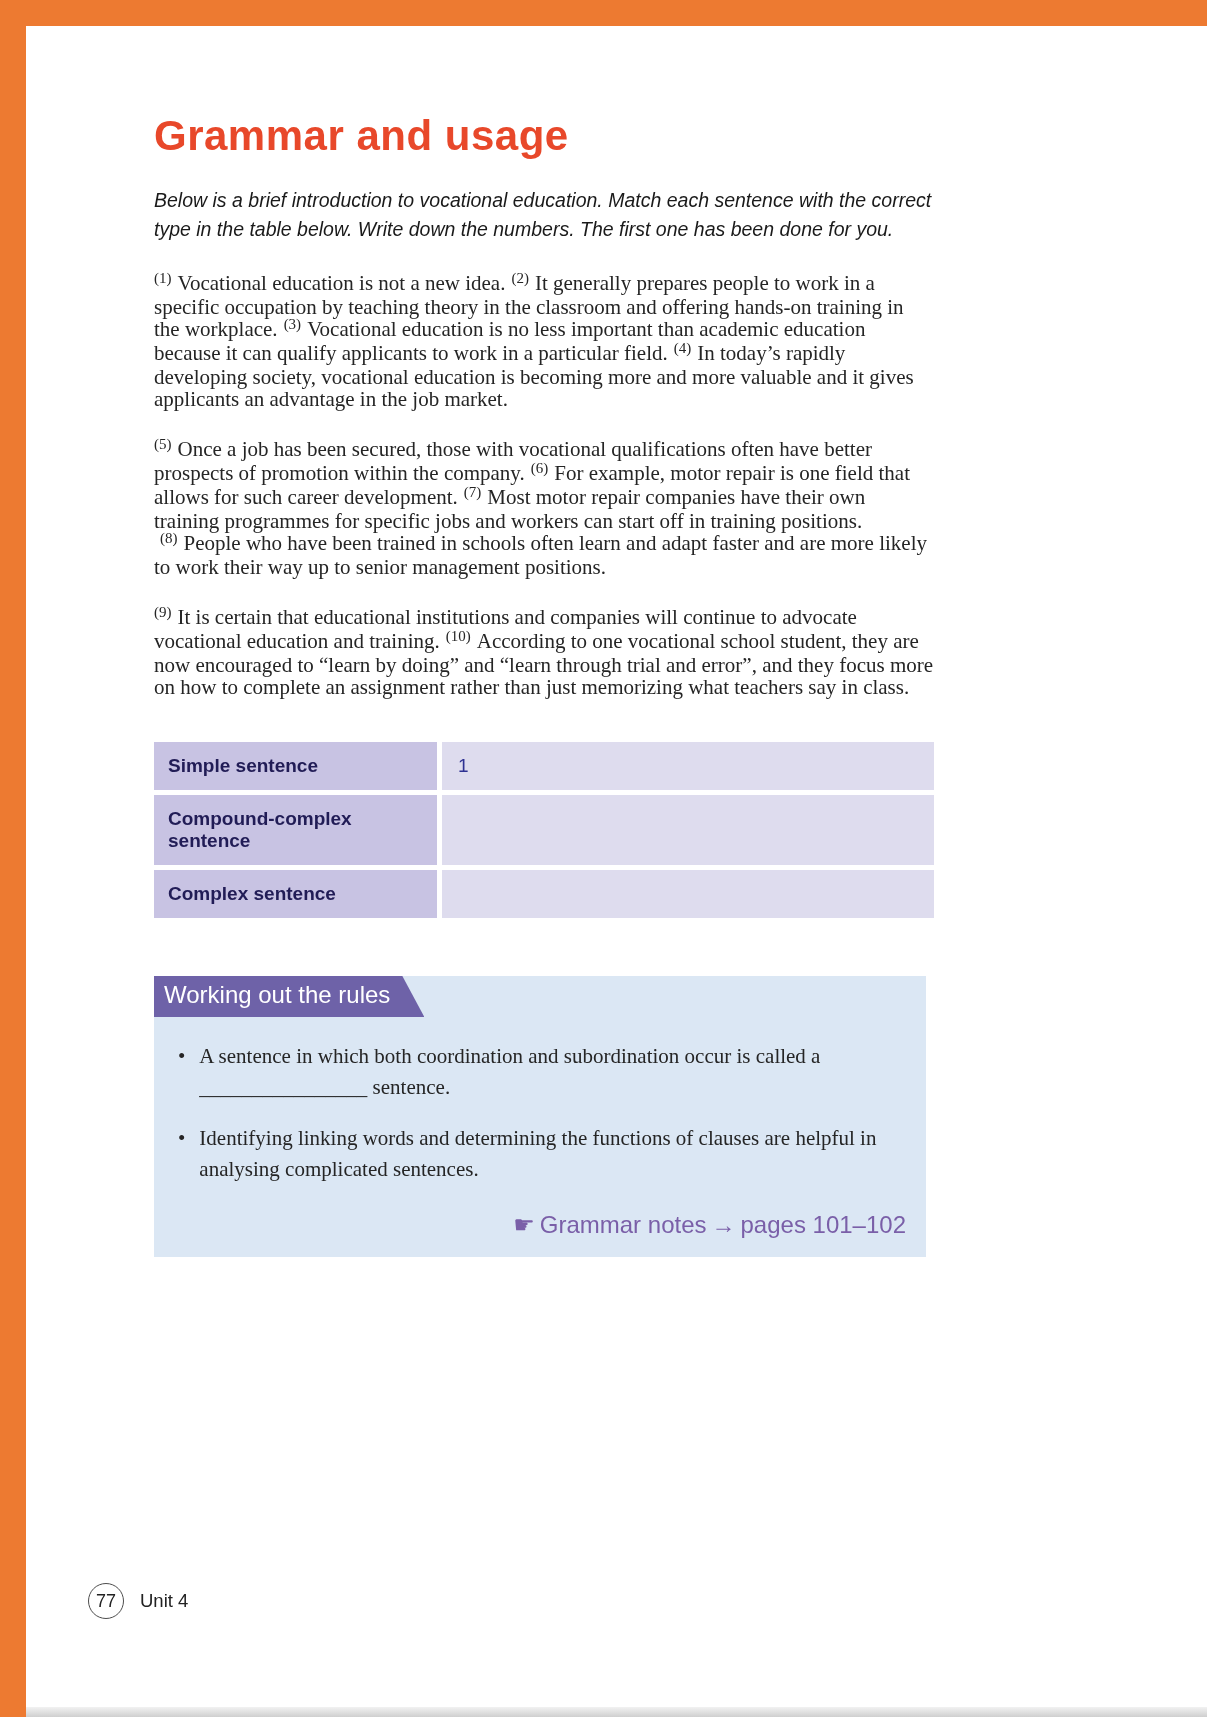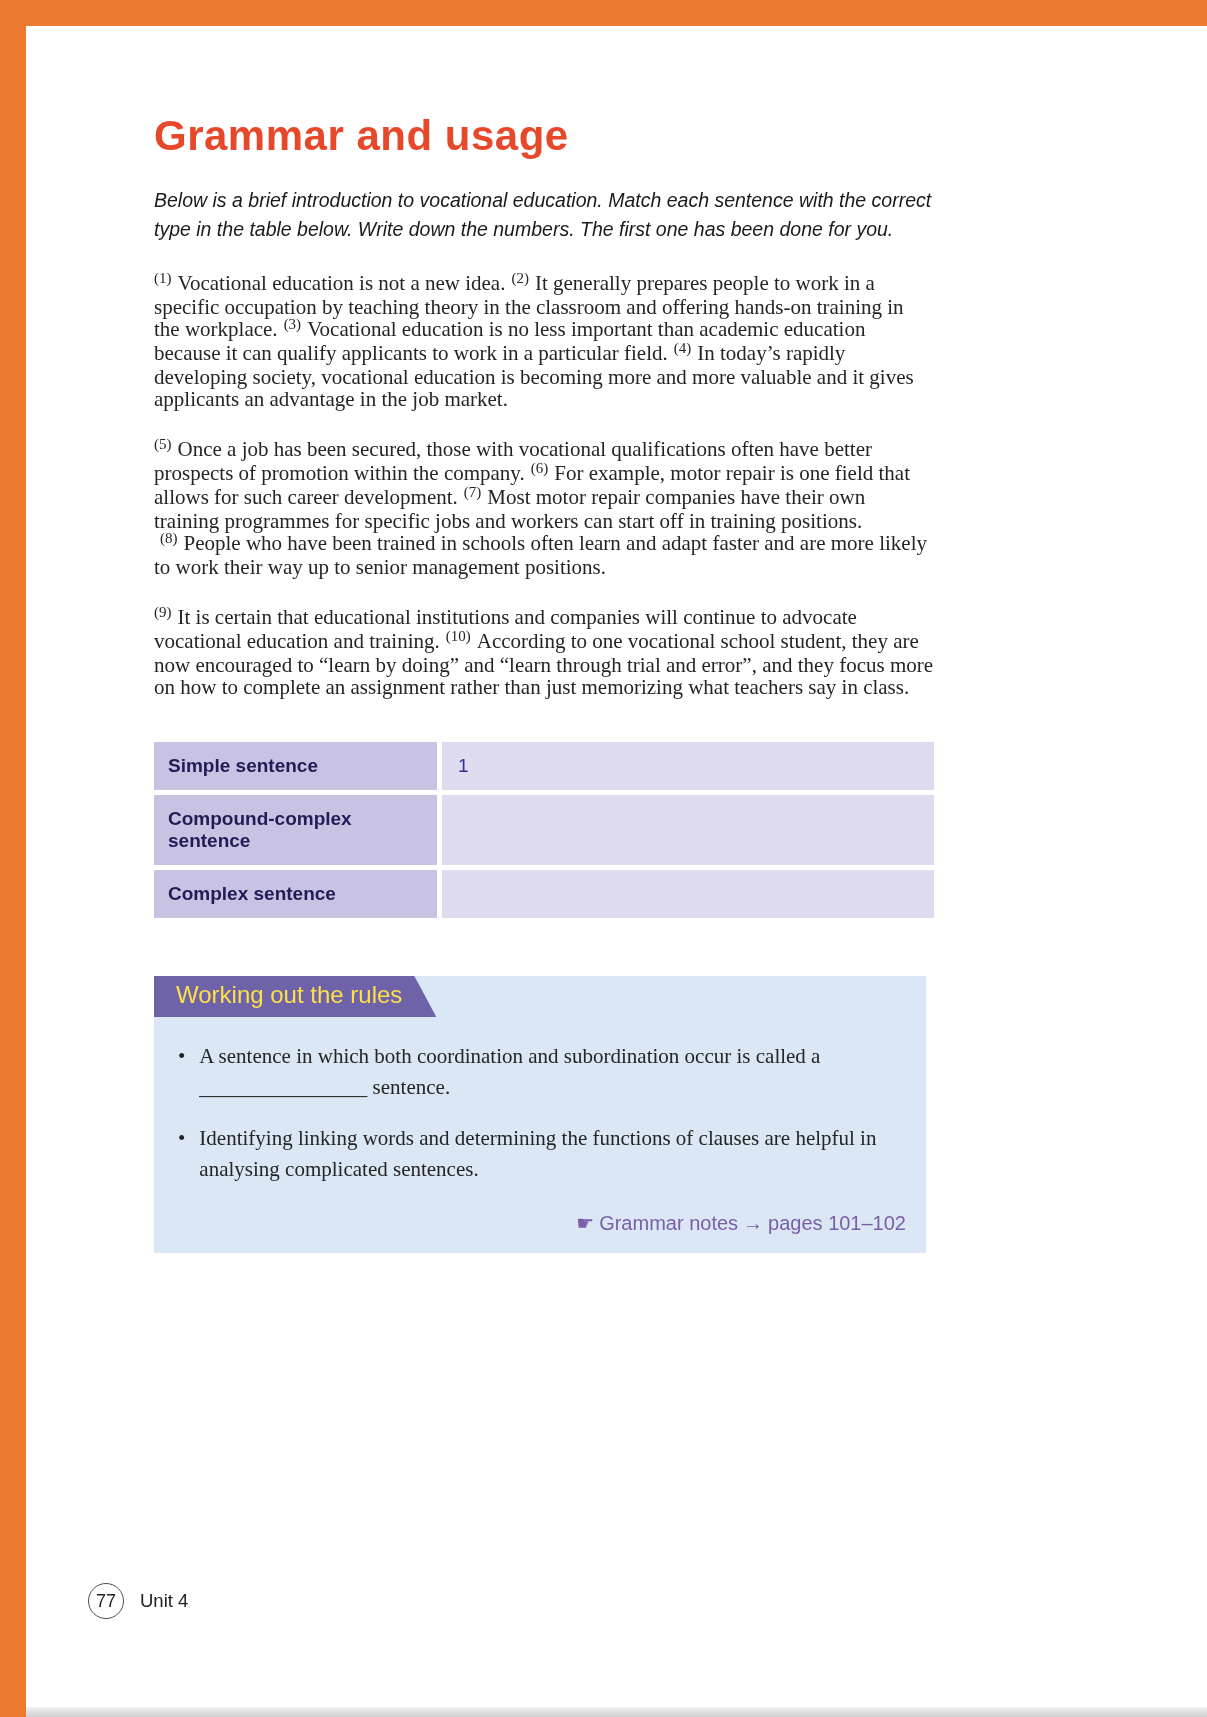--- a/index.html
+++ b/index.html
@@ -51,33 +51,33 @@
   .tvalue{
     flex:1;background:var(--table-value-bg);
     font-family:"Liberation Sans", sans-serif;font-size:19px;color:var(--value-ink);
     padding:13px 6px 13px 16px;
   }
 
   .working-box{
     margin-top:58px;background:var(--box-blue);width:772px;padding-bottom:18px;
   }
   .working-banner{
-    display:inline-block;background:var(--purple);color:#fde047;
+    display:inline-block;background:var(--purple);color:#ffffff;
     font-family:"Liberation Sans", sans-serif;font-size:24px;
-    padding:5px 34px 8px 22px;
+    padding:5px 34px 8px 10px;
     clip-path:polygon(0 0, calc(100% - 22px) 0, 100% 100%, 0 100%);
   }
   .bullet-list{list-style:none;margin:24px 0 10px 0;padding:0 42px 0 24px;}
   .bullet-item{
     font-size:21px;line-height:31px;margin-bottom:20px;display:flex;color:var(--ink);
   }
   .bullet-dot{margin-right:14px;}
   .grammar-note{
     text-align:right;padding-right:20px;margin-top:26px;
-    font-family:"Liberation Sans", sans-serif;font-size:20px;color:var(--note-purple);
+    font-family:"Liberation Sans", sans-serif;font-size:24px;color:var(--note-purple);
     cursor:pointer;
   }
   .grammar-note span{margin-left:5px;}
 
   .footer{position:absolute;left:88px;bottom:98px;display:flex;align-items:center;}
   .page-circle{
     width:36px;height:36px;border:1.6px solid #4d4d4d;border-radius:50%;
     display:inline-flex;align-items:center;justify-content:center;
     font-family:"Liberation Sans", sans-serif;font-size:18px;color:#222222;
   }

